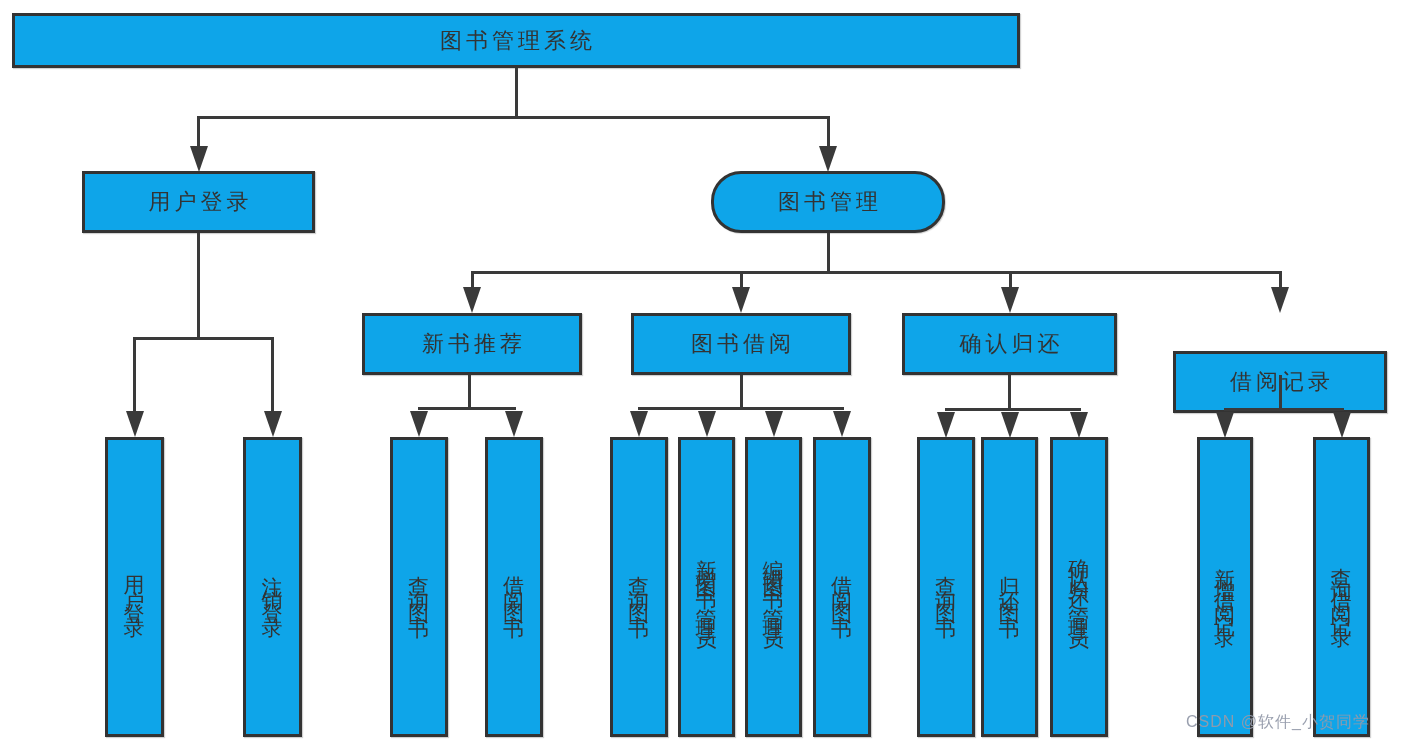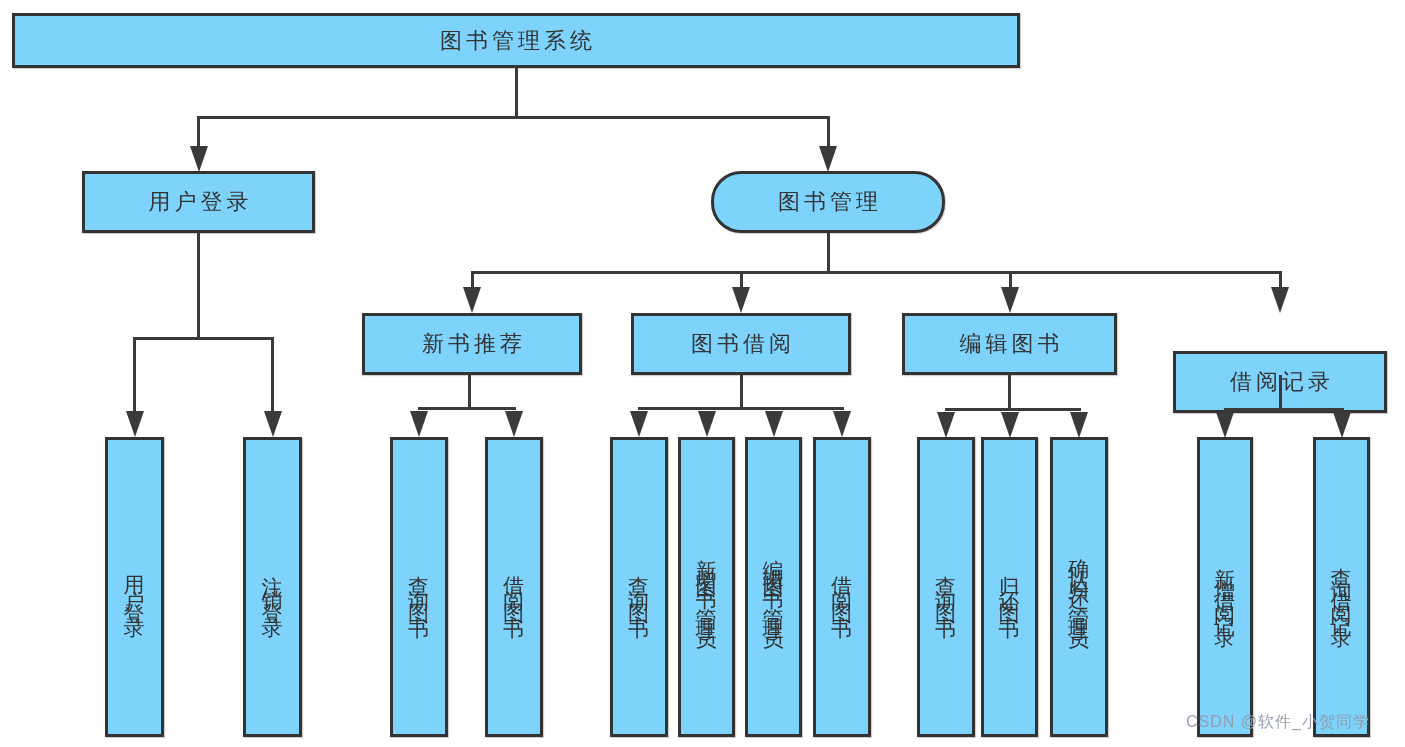--- a/index.html
+++ b/index.html
@@ -6,21 +6,21 @@
   #canvas {
     position: relative;
     width: 1405px;
     height: 747px;
     background: #ffffff;
     overflow: hidden;
     font-family: "Liberation Sans", "DejaVu Sans", sans-serif;
   }
   .box {
     position: absolute;
-    background: #7dd3fc;
+    background: #0ea5e9;
     border: 3px solid #333333;
     box-sizing: border-box;
     display: flex;
     align-items: center;
     justify-content: center;
     color: #333333;
     box-shadow: 1px 1px 1px rgba(0,0,0,0.18);
   }
   .hbox { font-size: 22px; }
   .hbox .label { letter-spacing: 4px; text-indent: 4px; white-space: nowrap; }
@@ -95,21 +95,21 @@
   <div class="vline" style="left:1278.5px; top:274px; height:14px;"></div>
   <div class="arrow-down" style="left:1271px; top:287px;"></div>
 
   <div class="box hbox" style="left:631px; top:313px; width:220px; height:62px;">
     <span class="label">图书借阅</span>
   </div>
   <div class="box hbox" style="left:362px; top:313px; width:220px; height:62px;">
     <span class="label">新书推荐</span>
   </div>
   <div class="box hbox" style="left:902px; top:313px; width:215px; height:62px;">
-    <span class="label">编辑图书</span>
+    <span class="label">确认归还</span>
   </div>
   <div class="box hbox" style="left:1173px; top:313px; width:214px; height:62px;margin-top:38px;">
     <span class="label">借阅记录</span>
   </div>
 
   <div class="vline" style="left:468px; top:375px; height:32px;"></div>
   <div class="hline" style="left:417.5px; top:407px; width:98px;"></div>
   <div class="arrow-down" style="left:410px; top:411px;"></div>
   <div class="arrow-down" style="left:505px; top:411px;"></div>
 

